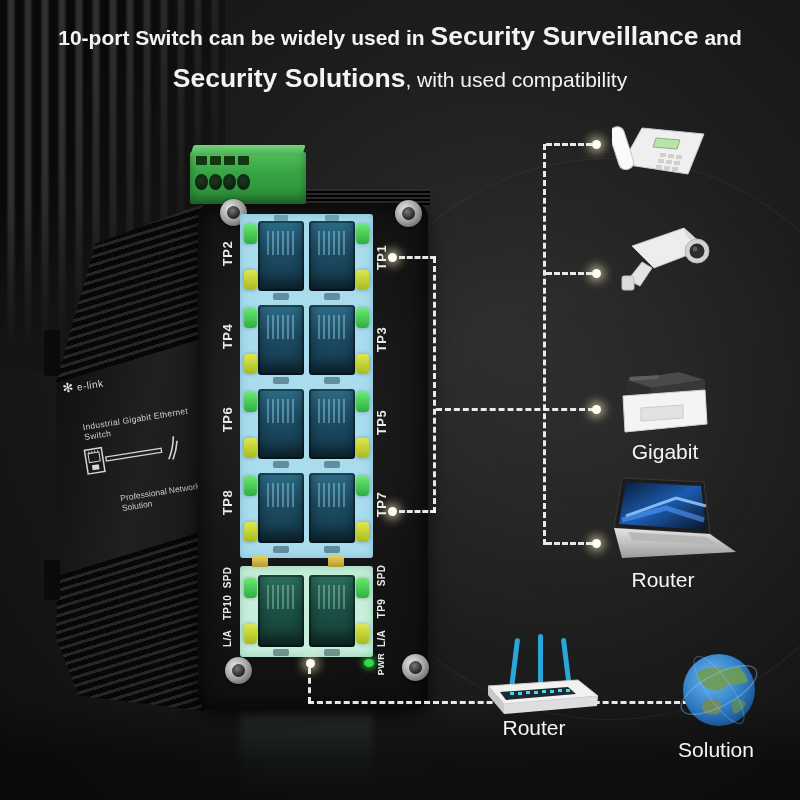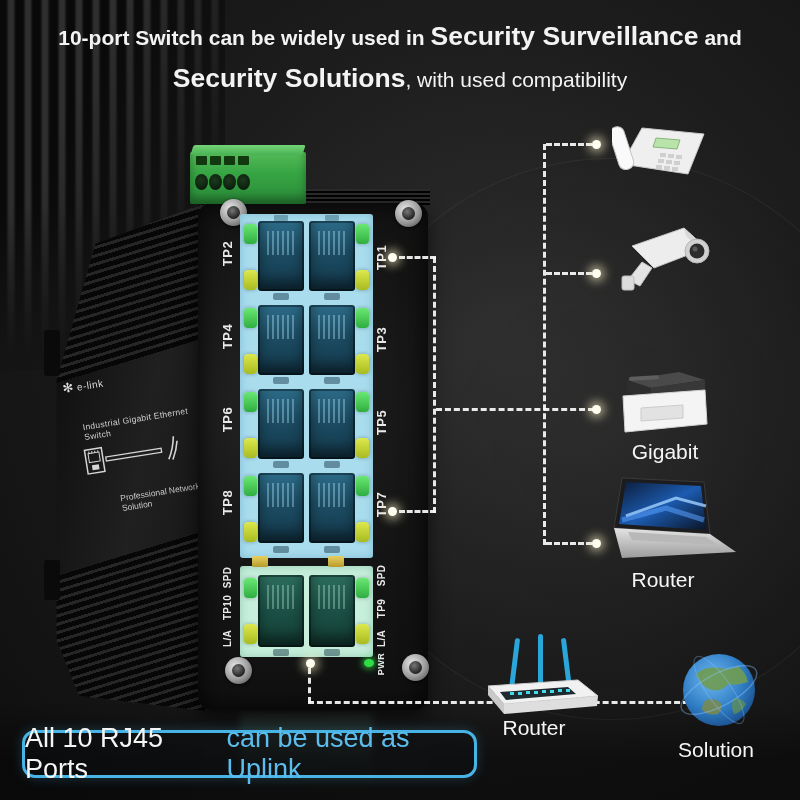--- a/index.html
+++ b/index.html
@@ -339,18 +339,14 @@
     </defs>
     <circle cx="43" cy="42" r="36" fill="url(#glb)"></circle>
     <path d="M20,26 q10,-8 22,-6 q14,2 20,-2 q8,6 10,16 q-12,4 -20,2 q-6,8 -16,6 q-10,-2 -16,-16z" fill="#6f9b50" opacity=".9"></path>
     <path d="M30,52 q8,-2 14,2 q4,6 -2,12 q-10,2 -16,-4 q0,-6 4,-10z" fill="#7c8a4a" opacity=".85"></path>
     <path d="M58,50 q8,0 12,6 q-4,8 -12,10 q-4,-8 0,-16z" fill="#5f8f55" opacity=".8"></path>
     <ellipse cx="43" cy="42" rx="42" ry="16" fill="none" stroke="rgba(140,200,255,.4)" stroke-width="1.4" transform="rotate(-28 43 42)"></ellipse>
     <ellipse cx="43" cy="42" rx="40" ry="12" fill="none" stroke="rgba(140,200,255,.3)" stroke-width="1.2" transform="rotate(55 43 42)"></ellipse>
   </svg>
   <div class="plabel" style="left:656px;top:738px;width:120px;">Solution</div>
 
-  <div class="banner">
-    <span>All 10 RJ45 Ports&nbsp;</span>
-    <span class="blue">can be used as Uplink</span>
-  </div>
 
 </div>
 
 </body></html>

